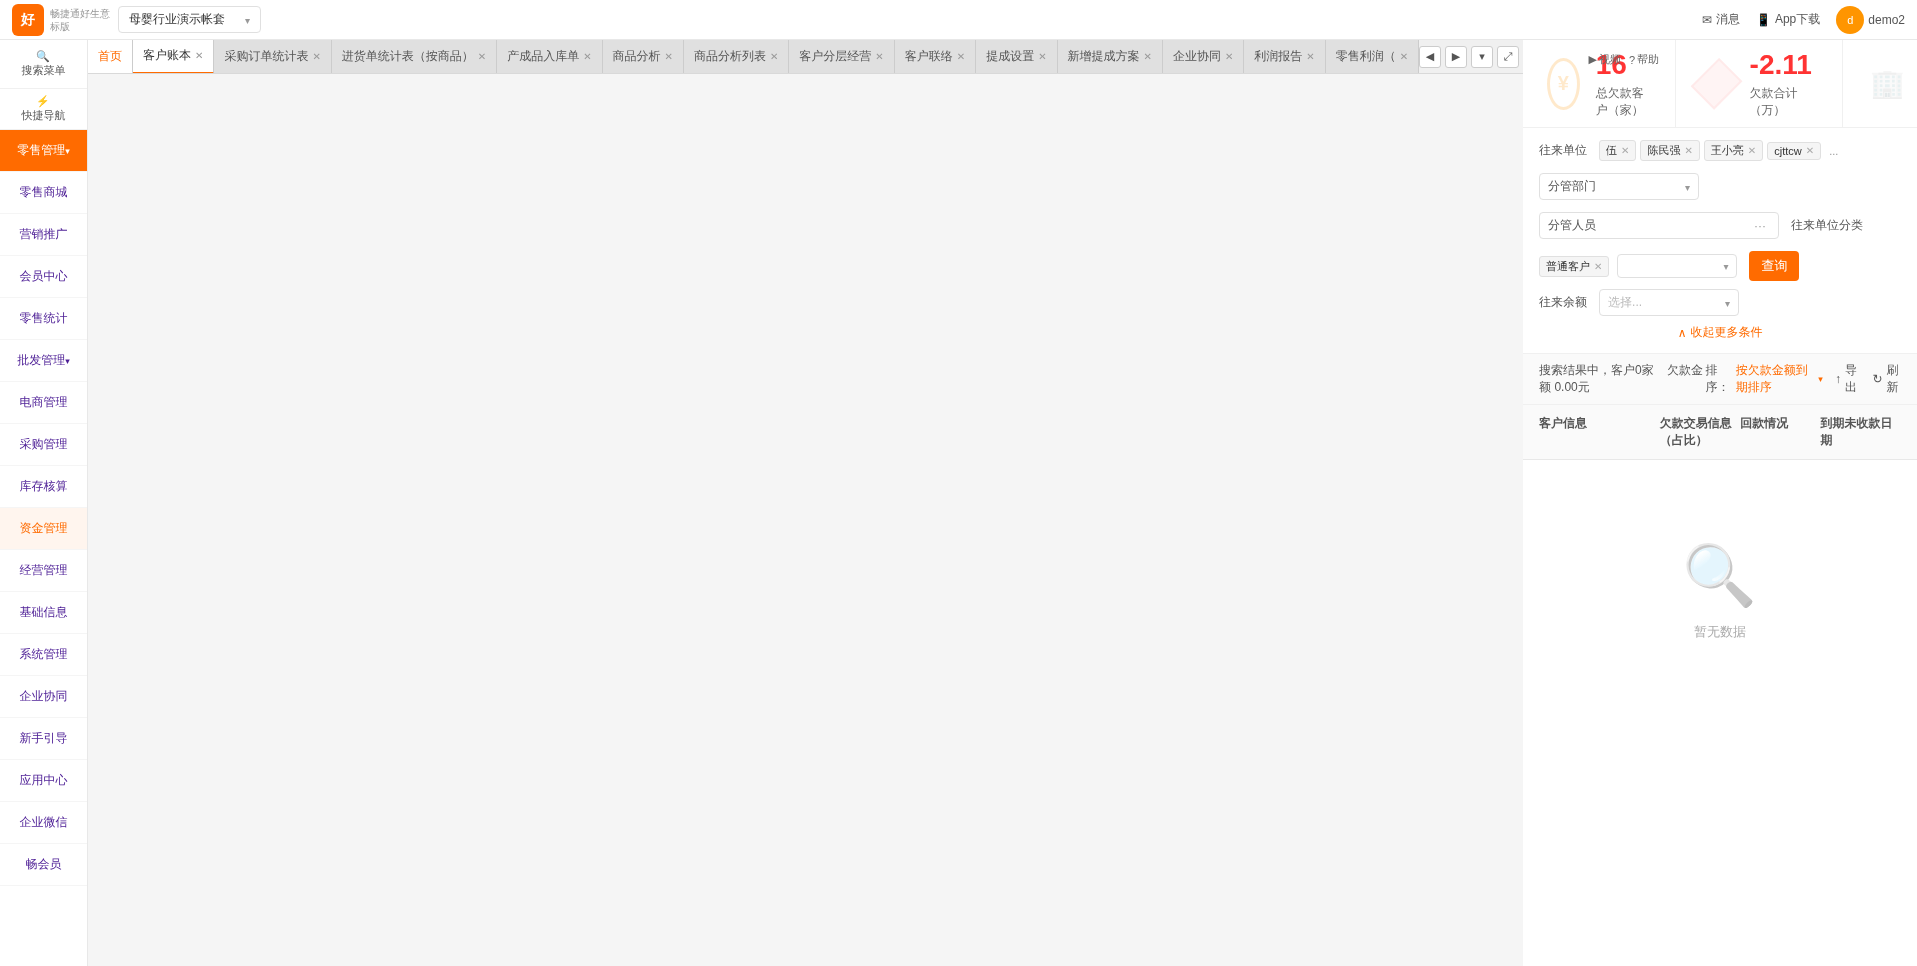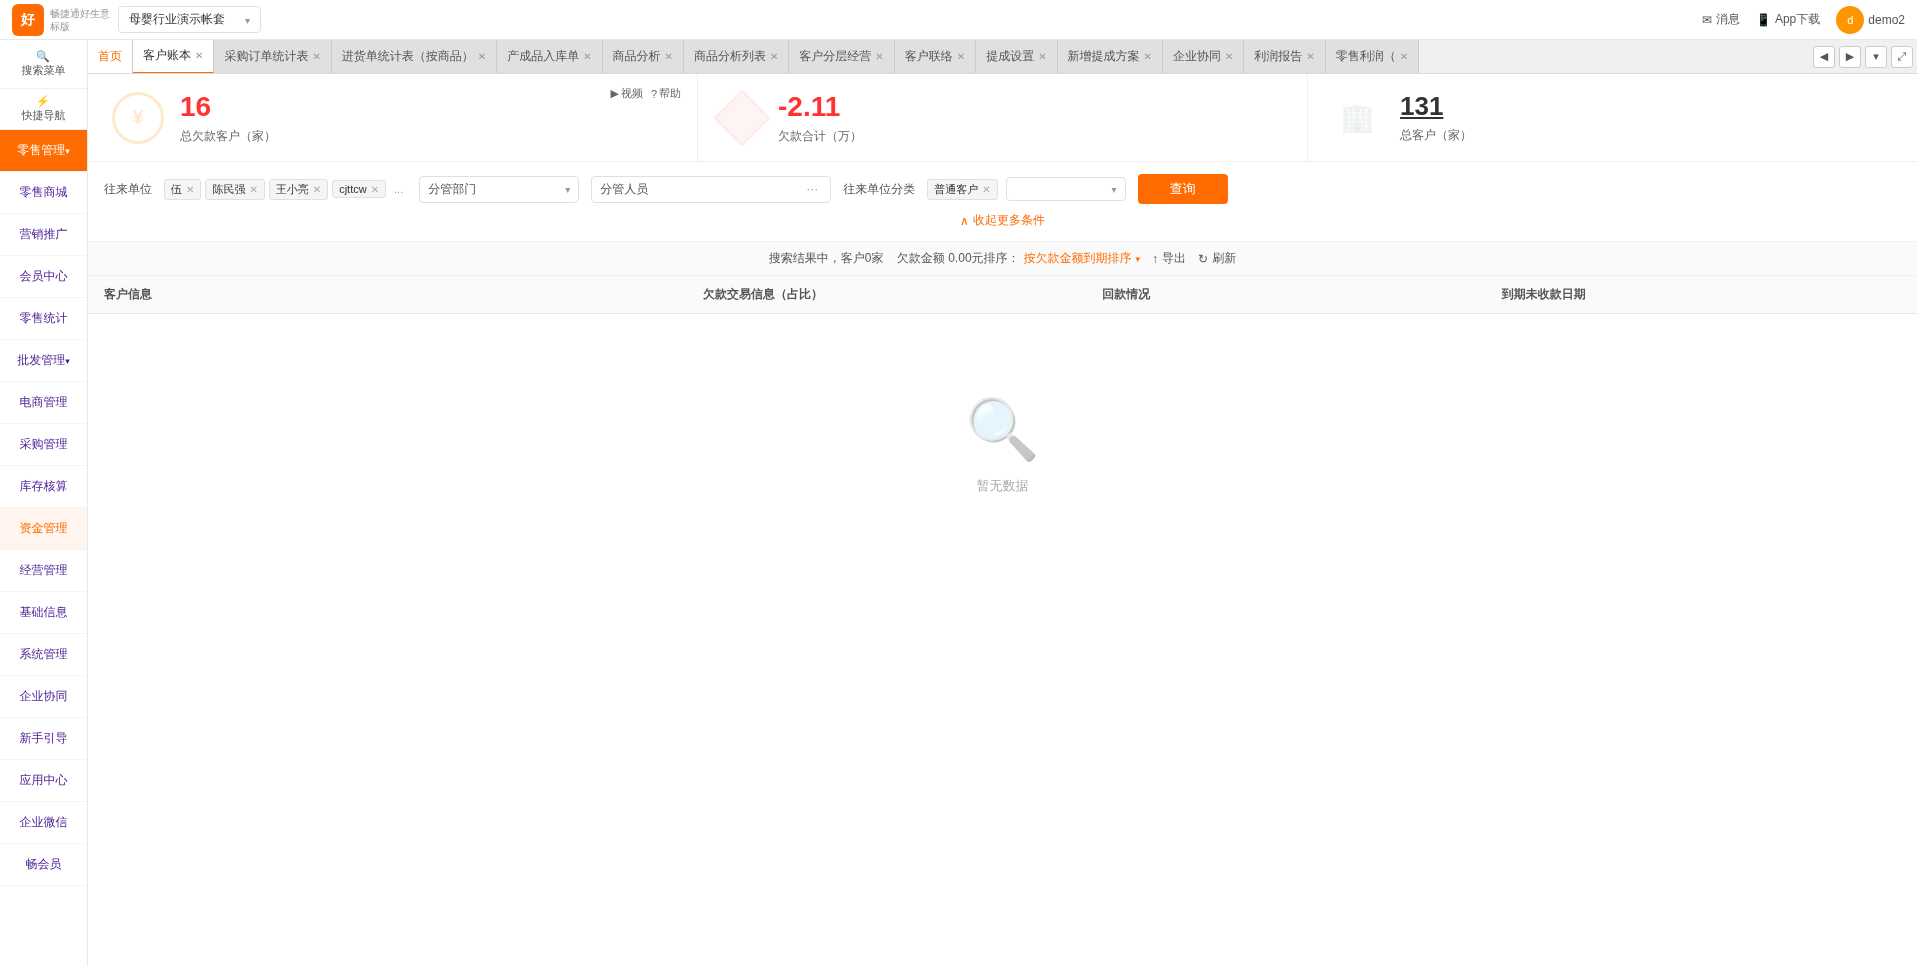--- a/index.html
+++ b/index.html
@@ -23,21 +23,21 @@
     
     .sidebar { width: 88px; background: #fff; border-right: 1px solid #e8e8e8; display: flex; flex-direction: column; flex-shrink: 0; overflow-y: auto; }
     .sidebar-search { padding: 10px 8px; border-bottom: 1px solid #f0f0f0; text-align: center; color: #555; cursor: pointer; font-size: 11px; }
     .sidebar-nav { padding: 6px 8px; border-bottom: 1px solid #f0f0f0; text-align: center; color: #555; cursor: pointer; font-size: 11px; }
     .sidebar-item { padding: 12px 8px; text-align: center; color: #4c1d95; cursor: pointer; font-size: 12px; border-bottom: 1px solid #f5f5f5; }
     .sidebar-item.active { background: #ff6b00; color: white; }
     .sidebar-item.active-light { color: #ff6b00; background: #fff5ee; }
     .sidebar-item-with-arrow { display: flex; align-items: center; justify-content: center; gap: 0; }
 
     
-    .content-area { flex: 1; display: flex; flex-direction: column; overflow: hidden; }
+    .content-area { flex: 1; display: flex; flex-direction: row; overflow: hidden; }
 
     
     .tab-bar { background: #f0f0f0; display: flex; align-items: center; height: 34px; overflow: hidden; border-bottom: 1px solid #d9d9d9; flex-shrink: 0; }
     .tab-item { display: flex; align-items: center; gap: 4px; padding: 0 10px; height: 34px; background: #e0e0e0; border-right: 1px solid #ccc; cursor: pointer; font-size: 12px; color: #555; white-space: nowrap; flex-shrink: 0; }
     .tab-item.active { background: #fff; color: #333; border-bottom: 2px solid #ff6b00; }
     .tab-item .close-btn { color: #999; font-size: 10px; cursor: pointer; }
     .tab-item:first-child { background: #fff; color: #ff6b00; border-bottom: none; }
     .tab-bar-end { display: flex; align-items: center; gap: 4px; margin-left: auto; padding-right: 4px; flex-shrink: 0; }
     .tab-bar-btn { width: 22px; height: 22px; display: flex; align-items: center; justify-content: center; border: 1px solid #ccc; border-radius: 3px; cursor: pointer; background: #fff; color: #555; font-size: 11px; }
 
@@ -108,21 +108,21 @@
       width: 52px; height: 52px;
       opacity: 0.15;
       display: flex; align-items: center; justify-content: center;
       color: #88aadd; font-size: 28px;
     }
     .query-btn {
       background: #ff6b00;
       color: white;
       border: none;
       border-radius: 4px;
-      padding: 6px 32px;
+      padding: 6px 12px;
       font-size: 13px;
       cursor: pointer;
       white-space: nowrap;
     }
     .tag-x { color: #aaa; cursor: pointer; font-size: 10px; margin-left: 2px; }
   </style>
 </head>
 <body>
 
 <div class="top-bar">
@@ -334,20 +334,28 @@
               <span>普通客户</span>
               <span class="tag-x">✕</span>
             </div>
             <div class="filter-select" style="min-width:120px;margin-left:4px;">
               <span style="flex:1;"></span>
               <span class="chevron-down"></span>
             </div>
           </div>
           <button class="query-btn">查询</button>
         </div>
+        <div class="filter-row-2 filter-row">
+          <span class="remainder-label">往来余额</span>
+          <div class="filter-select" style="min-width:140px;">
+            <span style="color:#bbb;">选择...</span>
+            <span style="flex:1;"></span>
+            <span class="chevron-down"></span>
+          </div>
+        </div>
         <div class="collapse-btn">
           <span>∧</span>
           <span>收起更多条件</span>
         </div>
       </div>
 
       <div class="result-bar">
         <div class="result-text">
           <span>搜索结果中，客户0家</span>
           &nbsp;&nbsp;

